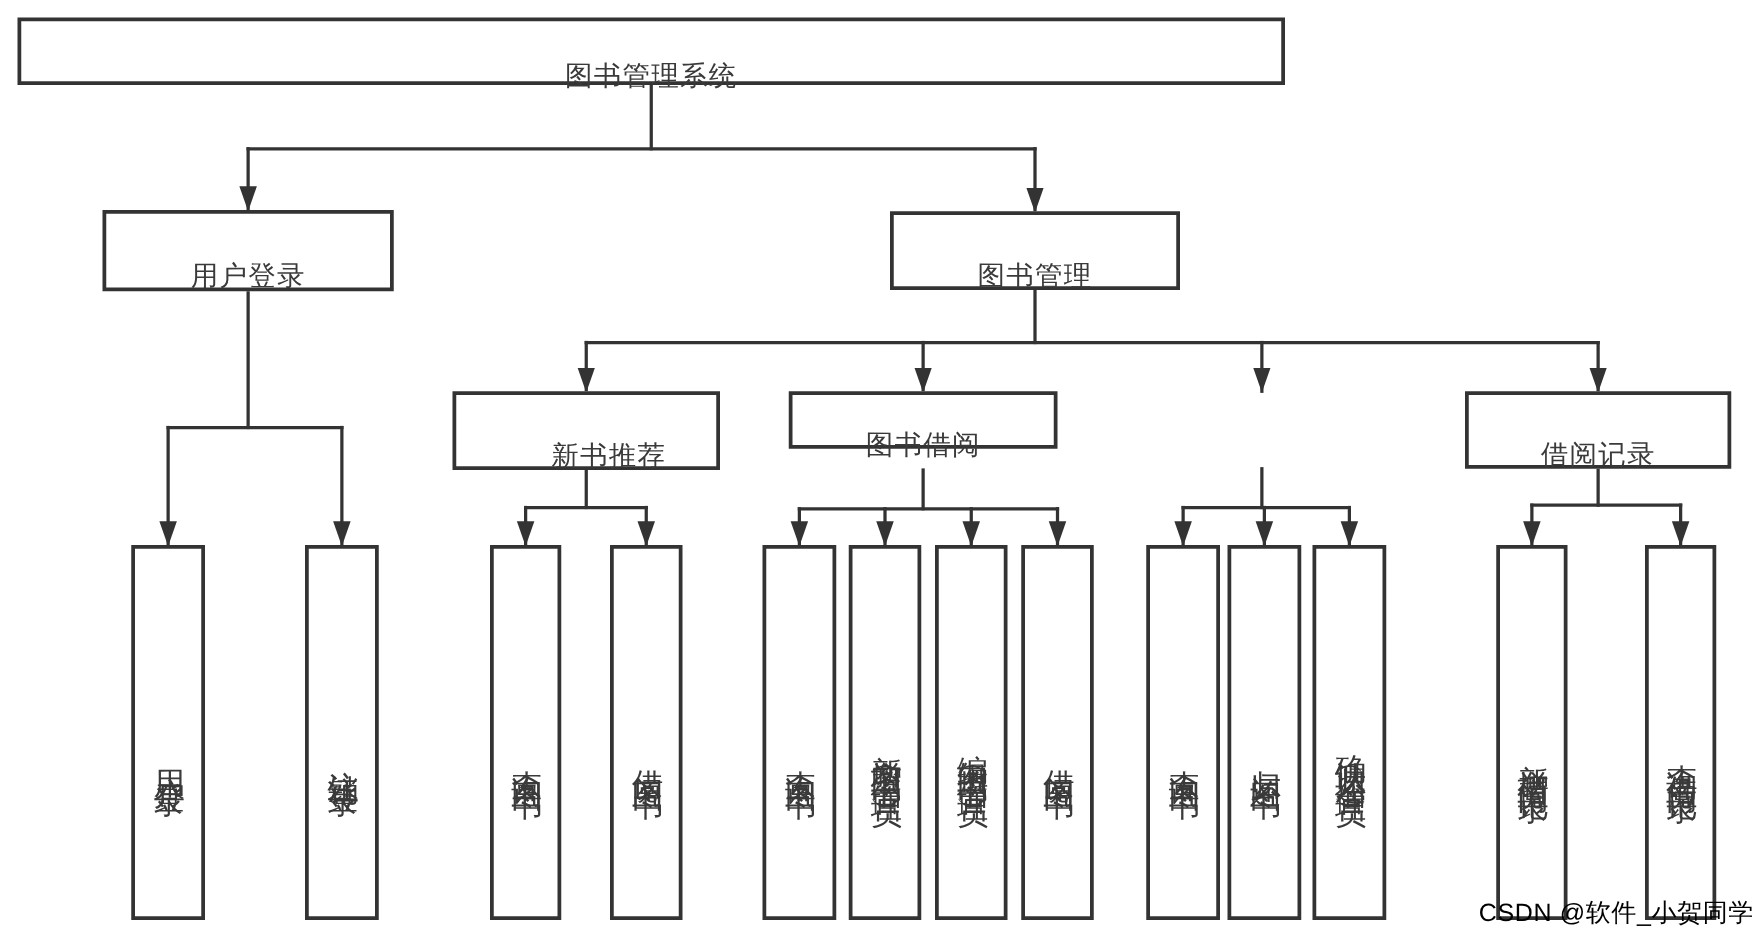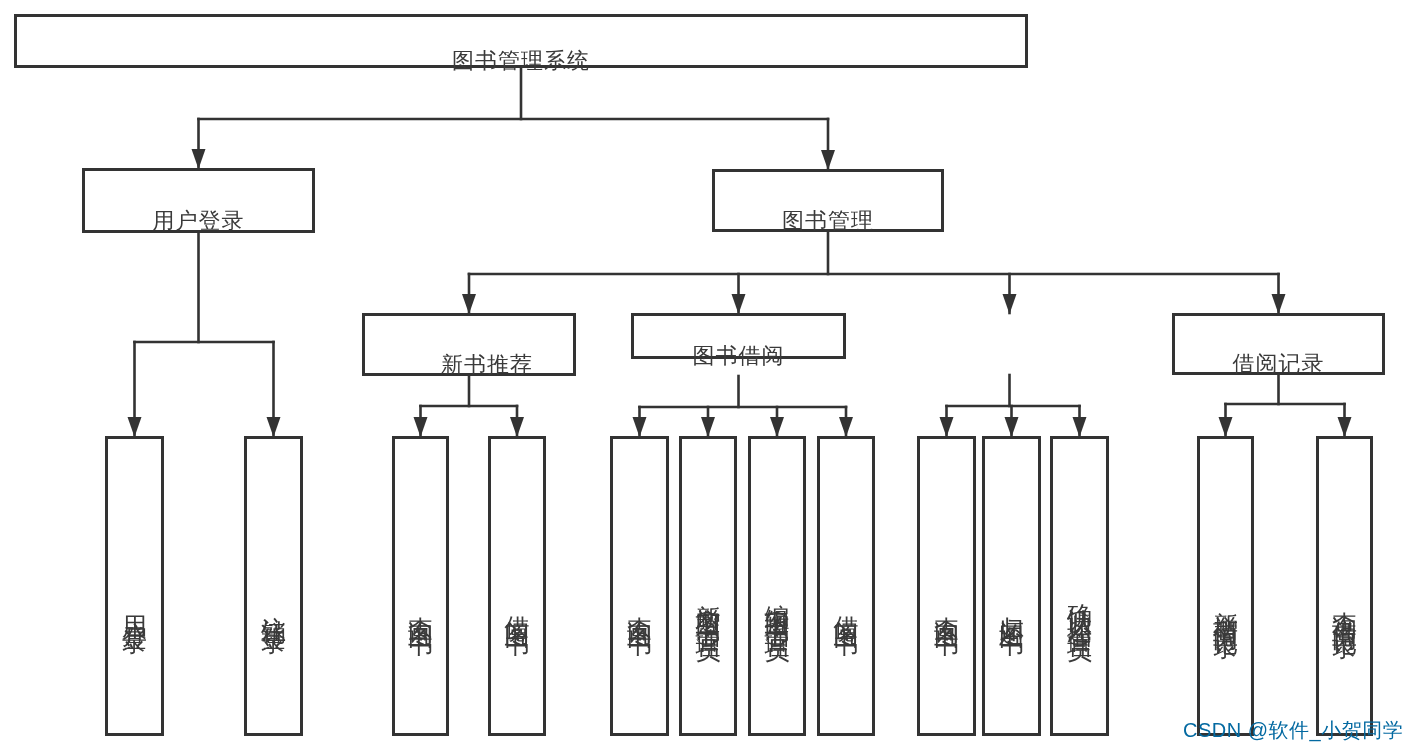--- a/index.html
+++ b/index.html
@@ -40,21 +40,21 @@
     writing-mode: vertical-rl;
     font-size: 25px;
     letter-spacing: 5px;
     line-height: 1;
   }
   #watermark {
     position: absolute;
     left: 1183px; top: 717px;
     font-size: 20px;
     letter-spacing: 0.5px;
-    color: #0369a1;
+    color: #000000;
     z-index: 5;
     white-space: nowrap;
   }
 </style>
 </head>
 <body>
 
 <div id="canvas">
   <svg id="connectors" width="1405" height="747" viewBox="0 0 1405 747">
     <defs>

